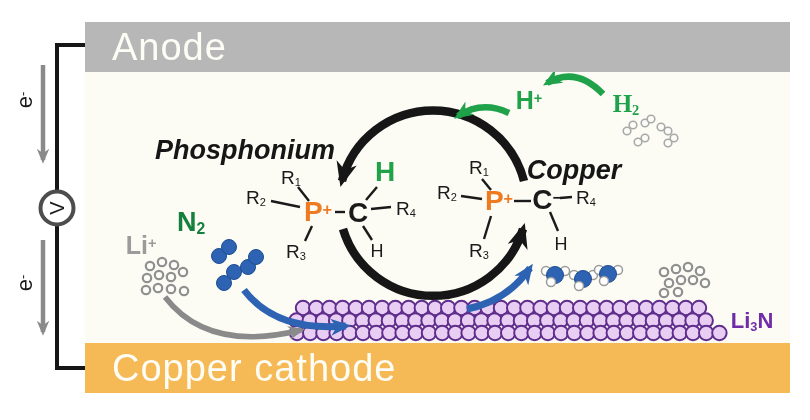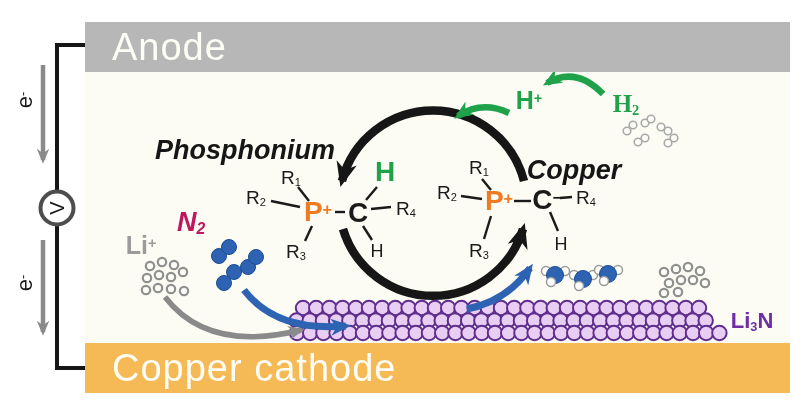--- a/index.html
+++ b/index.html
@@ -10,21 +10,21 @@
   .bar.anode{top:22px;background:#b7b7b7;}
   .bar.cathode{top:343px;background:#f5b955;}
   .bar .bartext{color:#fdfdf6;font-size:38px;line-height:50px;padding-left:27px;letter-spacing:1px;}
   .lbl{position:absolute;transform:translate(-50%,-50%);white-space:nowrap;line-height:1;}
   .rot{transform:translate(-50%,-50%) rotate(-90deg);}
   .b{font-weight:bold;}
   .sp{font-size:58%;vertical-align:40%;}
   .sb{font-size:58%;vertical-align:-18%;}
   .green{color:#1fa24a;}
   .orange{color:#ee7b22;}
-  .blue{color:#be185d;font-style:italic;}
+  .blue{color:#15803d;}
   .nblue{color:#4a5fae;}
   .gray{color:#9b9b9b;}
   .purple{color:#6f2da8;}
   .black{color:#1a1a1a;}
   .cyc{font-size:27px;font-weight:bold;font-style:italic;color:#161616;text-align:center;line-height:27px;}
   .atomR{font-size:19px;color:#1a1a1a;}
   .atomBig{font-size:28px;font-weight:bold;}
   .atomH{font-size:18px;color:#1a1a1a;}
 </style>
 </head>

